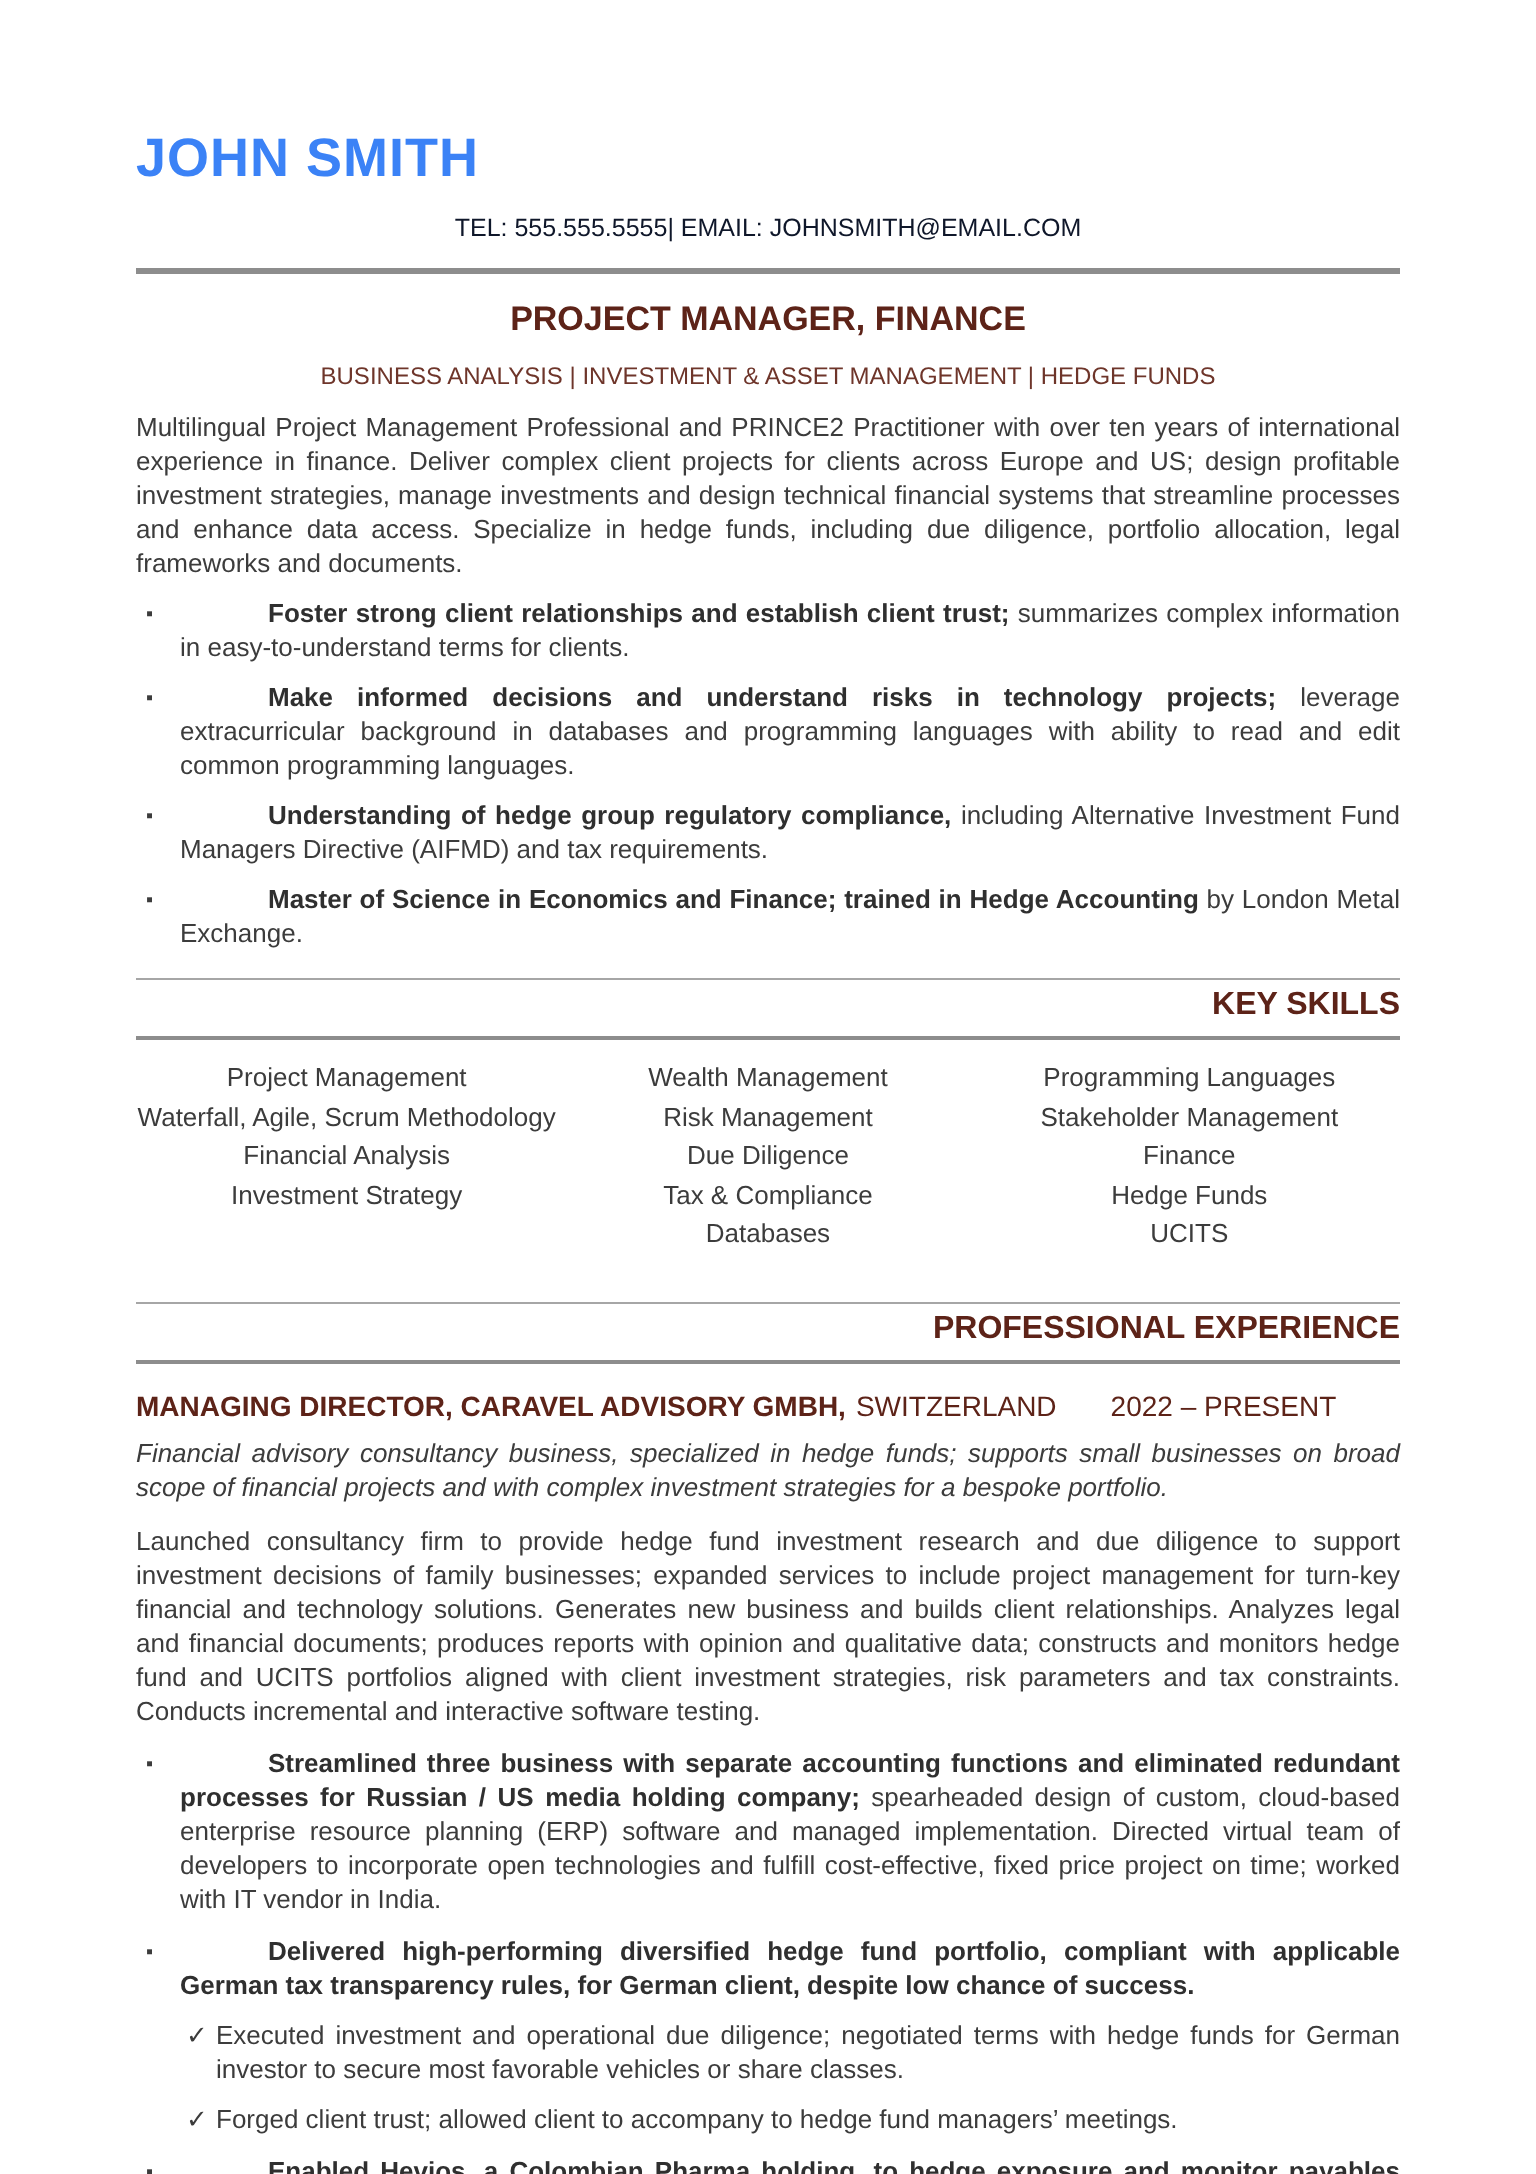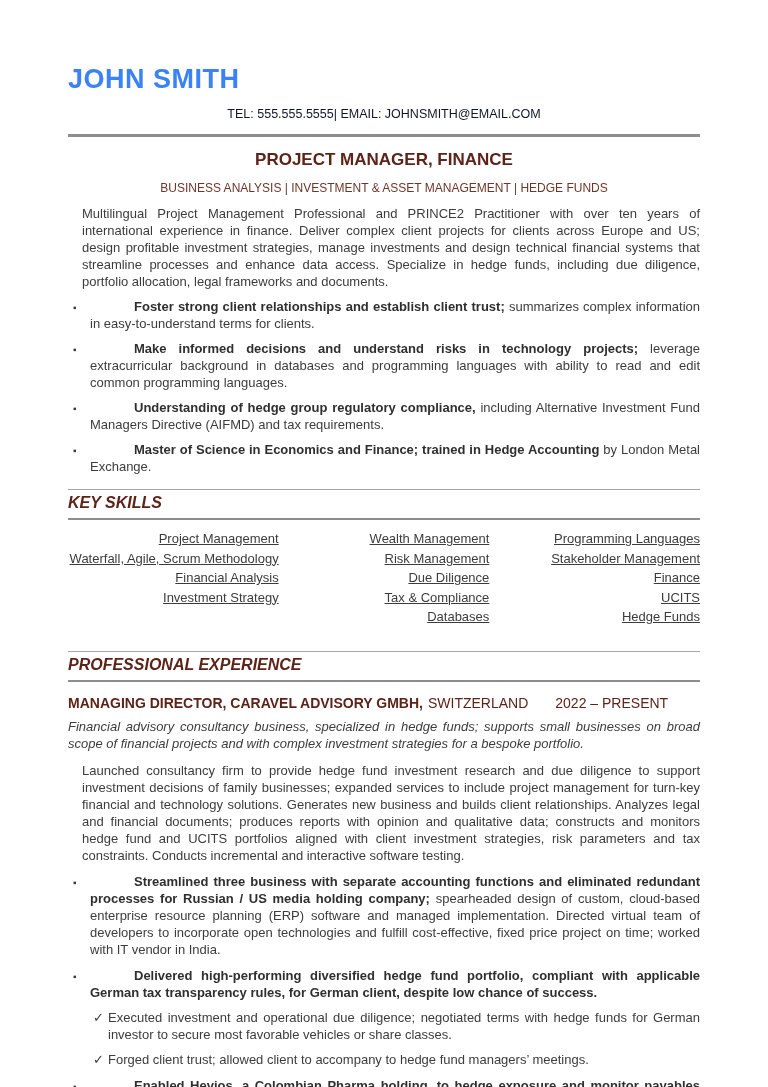--- a/index.html
+++ b/index.html
@@ -12,41 +12,40 @@
   .page { padding:64px 68px 0 68px; }
 
   
   .name { font-size:27px; font-weight:bold; color:#3b82f6; letter-spacing:0.5px; }
   .contact { font-size:12.5px; color:#0f172a; text-align:center; margin-top:12px; }
   .top-rule { height:3px; background:#8d8d8d; margin-top:13px; }
   .role-title { font-size:17px; font-weight:bold; color:#5d2318; text-align:center; margin-top:13px; }
   .specialties { font-size:12px; color:#6e352a; text-align:center; margin-top:11px; }
 
   
-  .para { font-size:13px; line-height:17px; text-align:justify; margin-top:10px;margin-left:14px; }
+  .para { font-size:13px; line-height:17px; text-align:justify; margin-top:10px; }
   .bullet { position:relative; padding-left:22px; margin-top:8px; font-size:13px; line-height:17px; text-align:justify; }
   .bullet .marker { position:absolute; left:5px; top:1px; font-size:10px; color:#3c3c3c; }
   .bullet b { color:#2f2f2f;margin-left:44px; }
   .check-bullet { position:relative; padding-left:40px; margin-top:8px; font-size:13px; line-height:17px; text-align:justify; }
   .check-bullet .marker { position:absolute; left:25px; top:0; font-size:13px; color:#3c3c3c; }
 
   
   .section-bar {
     margin-top:14px;
     border-top:1px solid #a6a6a6;
     border-bottom:2px solid #8d8d8d;
     padding:4px 0 6px 0;
-    text-align:left;
-    font-style:italic;
+    text-align:right;
   }
   .section-bar .heading { font-size:16px; font-weight:bold; color:#5d2318; }
 
   
   .skills-grid { display:grid; grid-template-columns:1fr 1fr 1fr; padding:9px 0 10px 0; }
-  .skill-col { text-align:right;text-decoration:underline; }
+  .skill-col { text-align:center; }
   .skill-item { font-size:13px; line-height:19.5px; }
 
   
   .job-header { margin-top:13px; font-size:14px; color:#5d2318; }
   .job-header .job-title { font-weight:bold; }
   .job-header .job-location { margin-left:5px; }
   .job-header .job-dates { margin-left:27px; }
   .company-desc { font-size:13px; line-height:17.5px; font-style:italic; text-align:justify; margin-top:7px; }
   .overview { margin-top:9px; }
   .exp-bullets .bullet { margin-top:9px; }
@@ -93,22 +92,22 @@
       <div class="skill-item">Wealth Management</div>
       <div class="skill-item">Risk Management</div>
       <div class="skill-item">Due Diligence</div>
       <div class="skill-item">Tax &amp; Compliance</div>
       <div class="skill-item">Databases</div>
     </div>
     <div class="skill-col">
       <div class="skill-item">Programming Languages</div>
       <div class="skill-item">Stakeholder Management</div>
       <div class="skill-item">Finance</div>
+      <div class="skill-item">Hedge Funds</div>
       <div class="skill-item">UCITS</div>
-      <div class="skill-item">Hedge Funds</div>
     </div>
   </div>
 
   <div class="section-bar">
     <span class="heading">PROFESSIONAL EXPERIENCE</span>
   </div>
 
   <div class="job-header">
     <span class="job-title">MANAGING DIRECTOR, CARAVEL ADVISORY GMBH,</span><span class="job-location">SWITZERLAND</span><span class="job-dates">2022 – PRESENT</span>
   </div>

